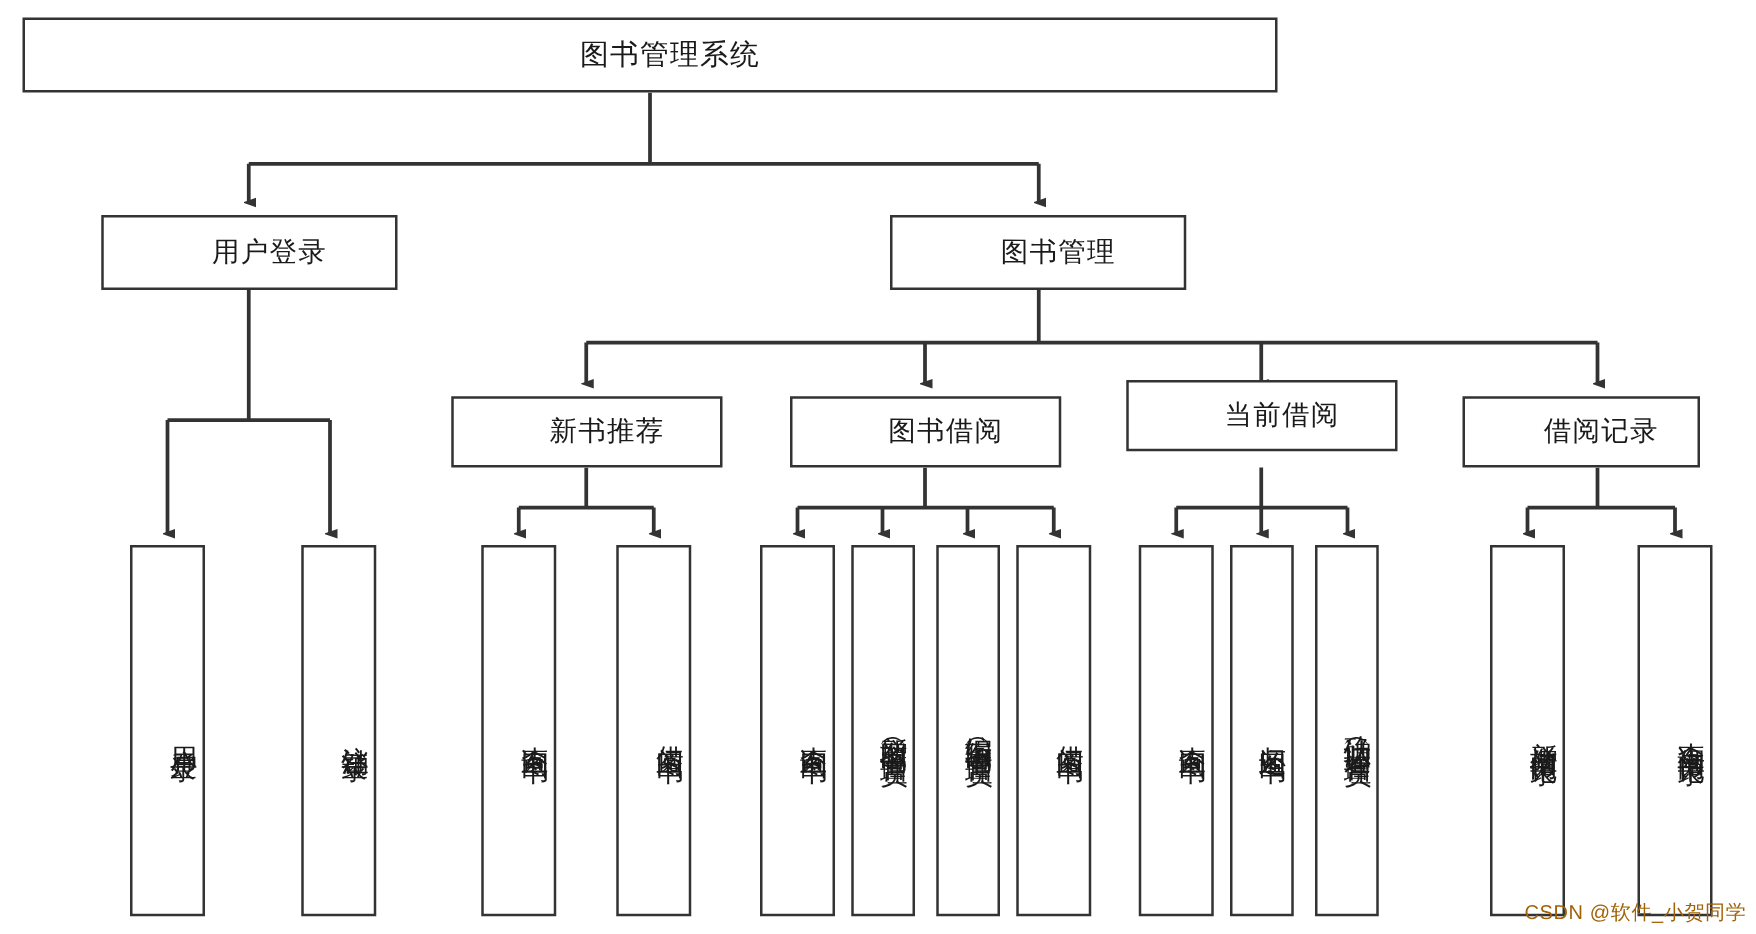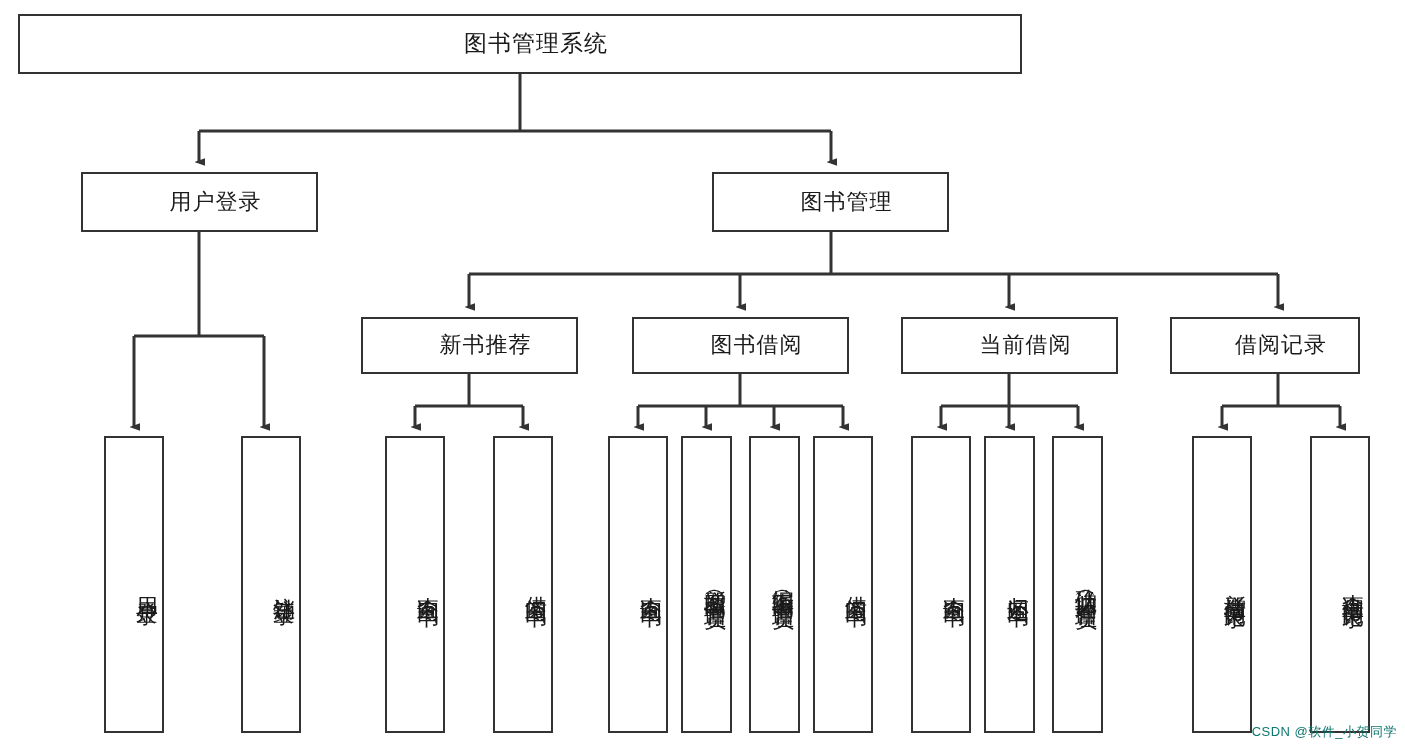--- a/index.html
+++ b/index.html
@@ -58,22 +58,22 @@
     text-orientation: upright;
     display: block;
   }
   #title-node {
     font-size: 23px;
   }
   #watermark {
     position: absolute;
     right: 8px;
     bottom: 6px;
-    font-size: 13px;
-    color: #0f766e;
+    font-size: 16px;
+    color: #a16207;
     letter-spacing: 0.5px;
     white-space: nowrap;
     user-select: none;
   }
 </style>
 </head>
 <body>
 
 <div id="canvas">
 
@@ -140,21 +140,21 @@
   </div>
 
   <div class="node node-h" style="left:712px; top:172px; width:237px; height:60px;">
     <span>图书管理</span>
   </div>
 
   <div class="node node-h" style="left:632px; top:317px; width:217px; height:57px;font-family:Liberation Serif, serif;">
     <span>图书借阅</span>
   </div>
 
-  <div class="node node-h" style="left:901px; top:317px; width:217px; height:57px;">
+  <div class="node node-h" style="left:901px; top:304px; width:217px; height:57px;">
     <span>当前借阅</span>
   </div>
 
   <div class="node node-h" style="left:1170px; top:317px; width:190px; height:57px;">
     <span>借阅记录</span>
   </div>
 
   <div class="node node-v" style="left:104px; top:436px; width:60px; height:297px;">
     <span>用户登录</span>
   </div>

